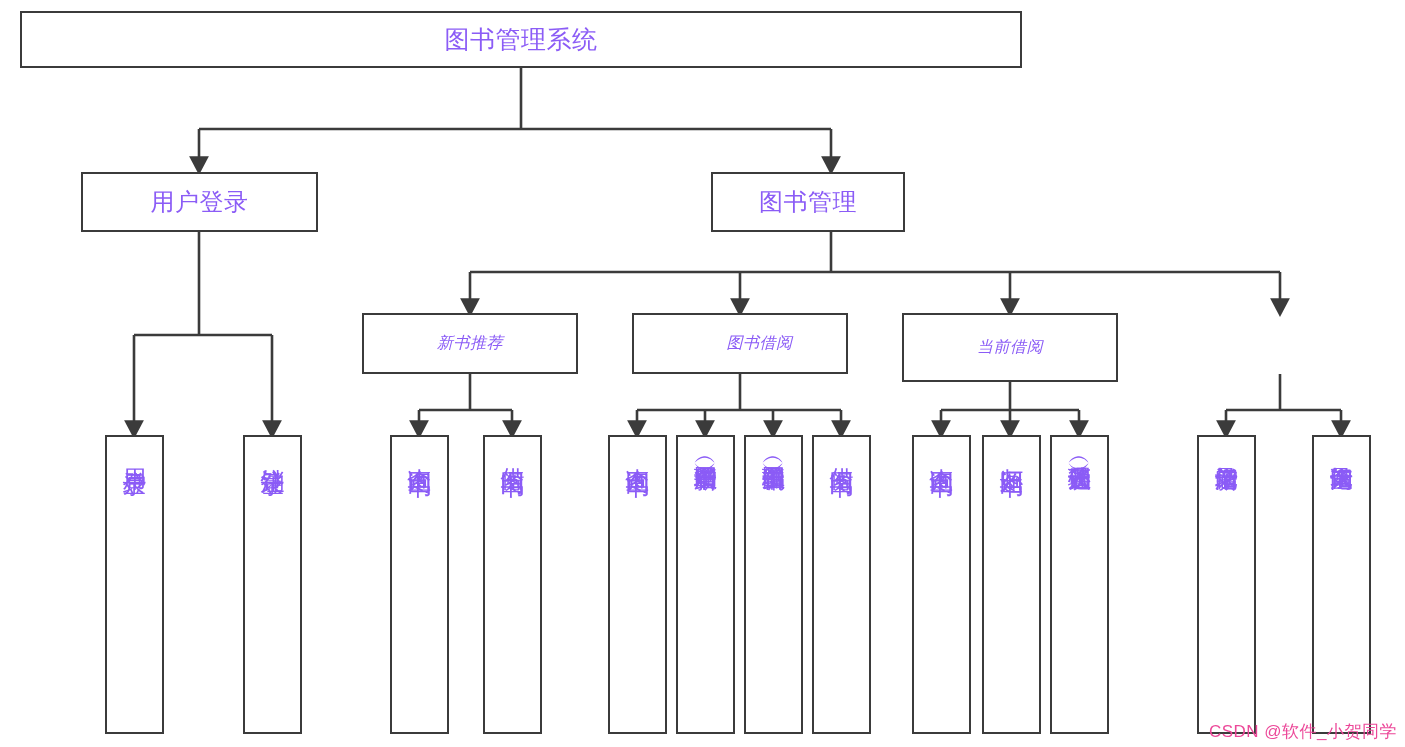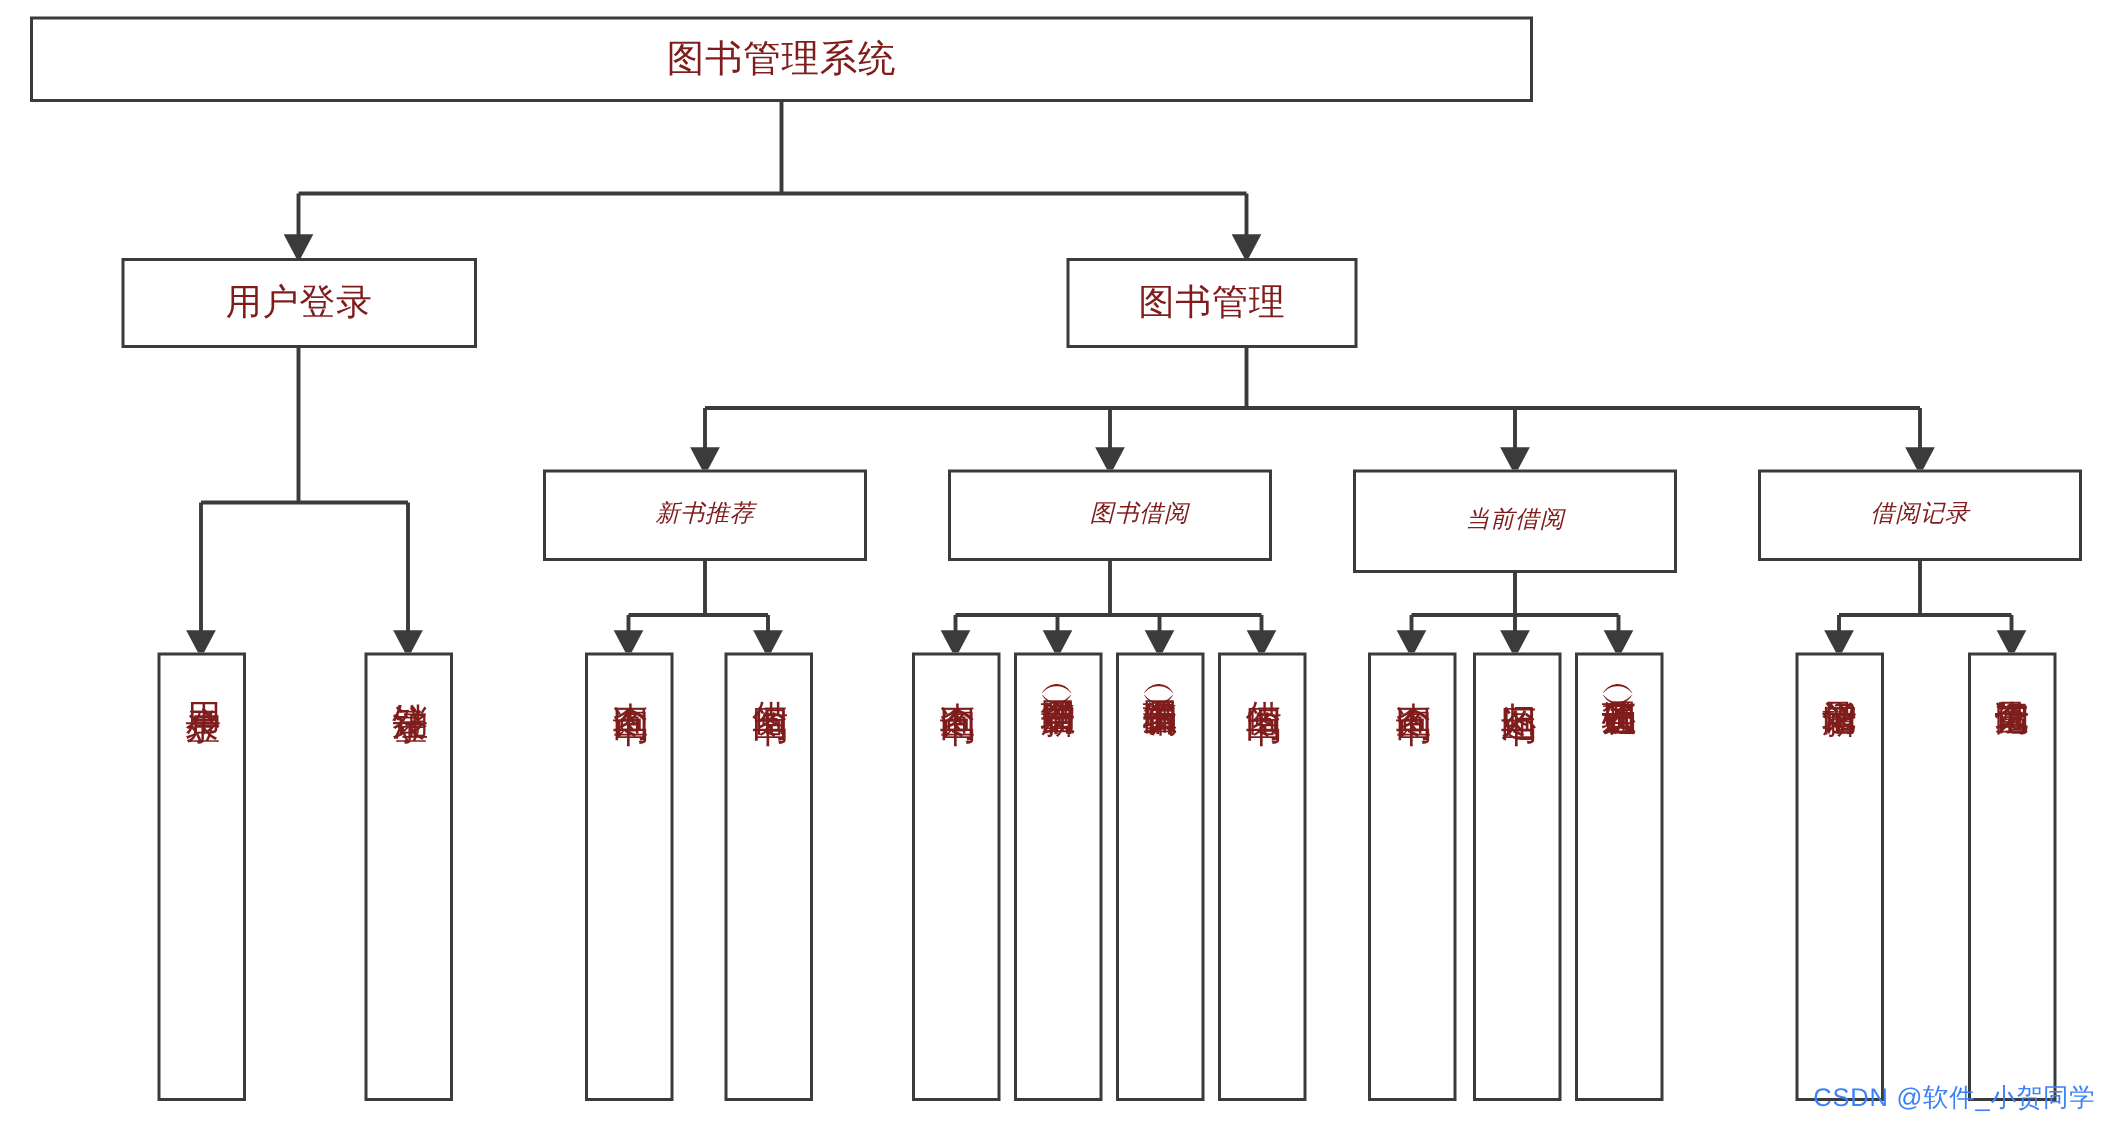--- a/index.html
+++ b/index.html
@@ -24,21 +24,21 @@
     height: 747px;
   }
   .node {
     position: absolute;
     box-sizing: border-box;
     background: #ffffff;
     border: 2.5px solid #3b3b3b;
     display: flex;
     align-items: center;
     justify-content: center;
-    color: #7f1d1d;
+    color: #8b5cf6;
     z-index: 3;
   }
   .node-label {
     display: block;
     text-align: center;
     line-height: 1.15;
     letter-spacing: 0.5px;
     white-space: nowrap;
   }
   .node.root .node-label { font-size: 25px; }
@@ -62,21 +62,21 @@
   .node.leaf.tall-text .node-label {
     font-size: 23px;
     letter-spacing: 0px;
   }
 
   #watermark {
     position: absolute;
     right: 8px;
     bottom: 4px;
     font-size: 17px;
-    color: #3b82f6;
+    color: #ec4899;
     letter-spacing: 0.5px;
     z-index: 6;
     white-space: nowrap;
     text-align: right;
   }
 </style>
 </head>
 <body>
 
 <div id="canvas">
@@ -144,23 +144,20 @@
 
   <div class="node lvl2" style="left:362px; top:313px; width:216px; height:61px;">
     <span class="node-label">新书推荐</span>
   </div>
   <div class="node lvl2" style="left:632px; top:313px; width:216px; height:61px;padding-left:39px;">
     <span class="node-label">图书借阅</span>
   </div>
   <div class="node lvl2" style="left:902px; top:313px; width:216px; height:69px;">
     <span class="node-label">当前借阅</span>
   </div>
-  <div class="node lvl2" style="left:1172px; top:313px; width:216px; height:61px;">
-    <span class="node-label">借阅记录</span>
-  </div>
 
   <div class="node leaf" style="left:105px; top:435px; width:59px; height:299px;">
     <span class="node-label">用户登录</span>
   </div>
   <div class="node leaf" style="left:243px; top:435px; width:59px; height:299px;">
     <span class="node-label">注销登录</span>
   </div>
 
   <div class="node leaf" style="left:390px; top:435px; width:59px; height:299px;">
     <span class="node-label">查询图书</span>

